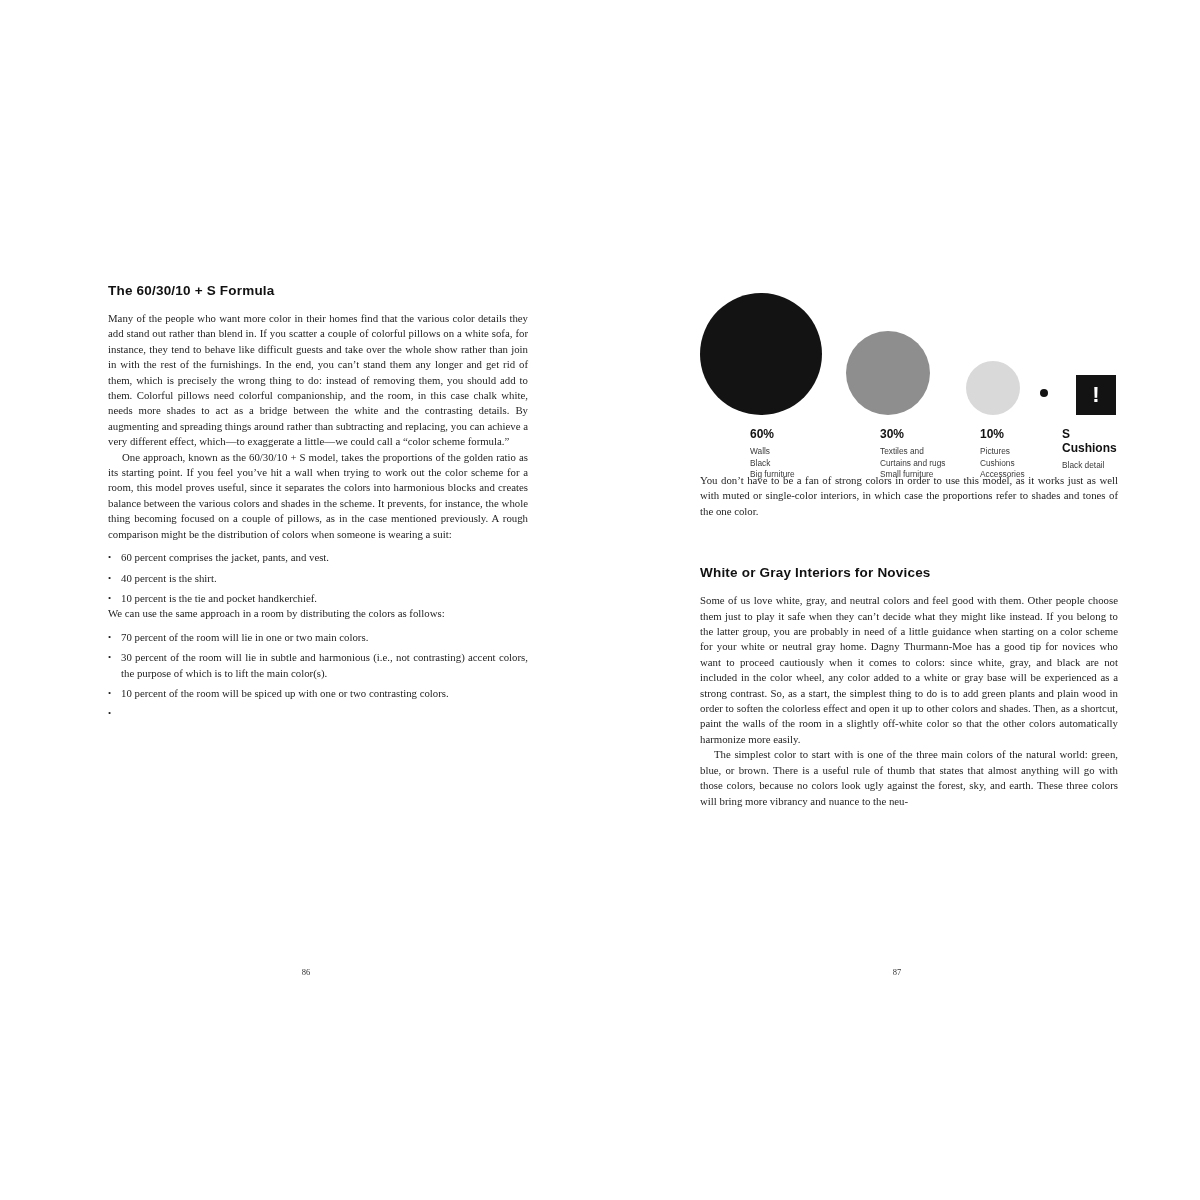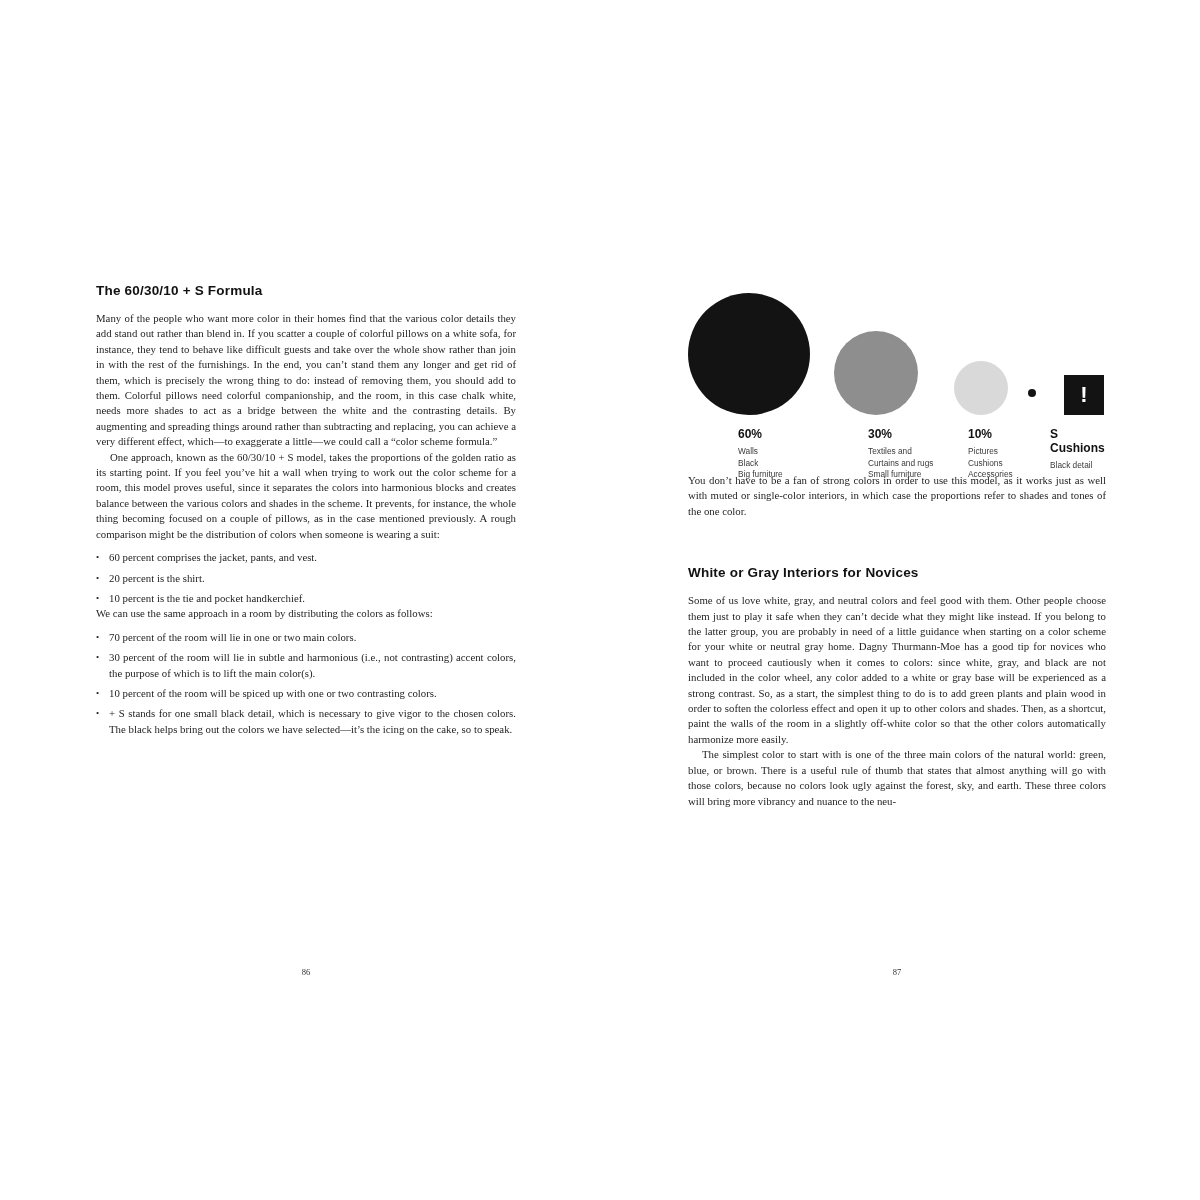--- a/index.html
+++ b/index.html
@@ -1,20 +1,20 @@
 <!DOCTYPE html>
 <html><head>
 <meta charset="utf-8">
 <style>
   html,body { margin:0; padding:0; background:#ffffff; }
   .spread {
     position:relative; width:1200px; height:1200px; background:#ffffff;
     font-family:"Liberation Serif", serif; color:#1e1e1e; overflow:hidden;
   }
-  .col { position:absolute; }
+  .col { position:absolute;margin-left:12px; }
   .col-left  { left:96px;  top:283px; width:420px; }
   .col-right { left:688px; top:283px; width:418px; }
 
   .heading {
     font-family:"Liberation Sans", sans-serif; font-weight:bold;
     font-size:13.5px; color:#111; margin:0 0 13px 0; letter-spacing:0.2px;
   }
   .subheading {
     font-family:"Liberation Sans", sans-serif; font-weight:normal;
     font-size:12px; color:#222; margin:32px 0 9px 0; letter-spacing:0.2px;
@@ -71,21 +71,21 @@
     <p class="body">Many of the people who want more color in their homes find that the various color details they add stand out rather than blend in. If you scatter a couple of colorful pillows on a white sofa, for instance, they tend to behave like difficult guests and take over the whole show rather than join in with the rest of the furnishings. In the end, you can’t stand them any longer and get rid of them, which is precisely the wrong thing to do: instead of removing them, you should add to them. Colorful pillows need colorful companionship, and the room, in this case chalk white, needs more shades to act as a bridge between the white and the contrasting details. By augmenting and spreading things around rather than subtracting and replacing, you can achieve a very different effect, which—to exaggerate a little—we could call a “color scheme formula.”</p>
     <p class="body indent">One approach, known as the 60/30/10 + S model, takes the proportions of the golden ratio as its starting point. If you feel you’ve hit a wall when trying to work out the color scheme for a room, this model proves useful, since it separates the colors into harmonious blocks and creates balance between the various colors and shades in the scheme. It prevents, for instance, the whole thing becoming focused on a couple of pillows, as in the case mentioned previously. A rough comparison might be the distribution of colors when someone is wearing a suit:</p>
 
     <ul class="bullets">
       <li>
         <span class="marker">•</span>
         <span>60 percent comprises the jacket, pants, and vest.</span>
       </li>
       <li>
         <span class="marker">•</span>
-        <span>20 percent is the shirt.</span>
+        <span>40 percent is the shirt.</span>
       </li>
       <li>
         <span class="marker">•</span>
         <span>10 percent is the tie and pocket handkerchief.</span>
       </li>
     </ul>
 
     <p class="body" style="text-align:left;">We can use the same approach in a room by distributing the colors as follows:</p>
 
     <ul class="bullets">
@@ -96,21 +96,20 @@
       <li>
         <span class="marker">•</span>
         <span>30 percent of the room will lie in subtle and harmonious (i.e., not contrasting) accent colors, the purpose of which is to lift the main color(s).</span>
       </li>
       <li>
         <span class="marker">•</span>
         <span>10 percent of the room will be spiced up with one or two contrasting colors.</span>
       </li>
       <li>
         <span class="marker">•</span>
-        <span>+ S stands for one small black detail, which is necessary to give vigor to the chosen colors. The black helps bring out the colors we have selected—it’s the icing on the cake, so to speak.</span>
       </li>
     </ul>
   </section>
 
   <section class="col col-right">
 
     <div class="graphic">
       <div class="shape c60"></div>
       <div class="shape c30"></div>
       <div class="shape c10"></div>

